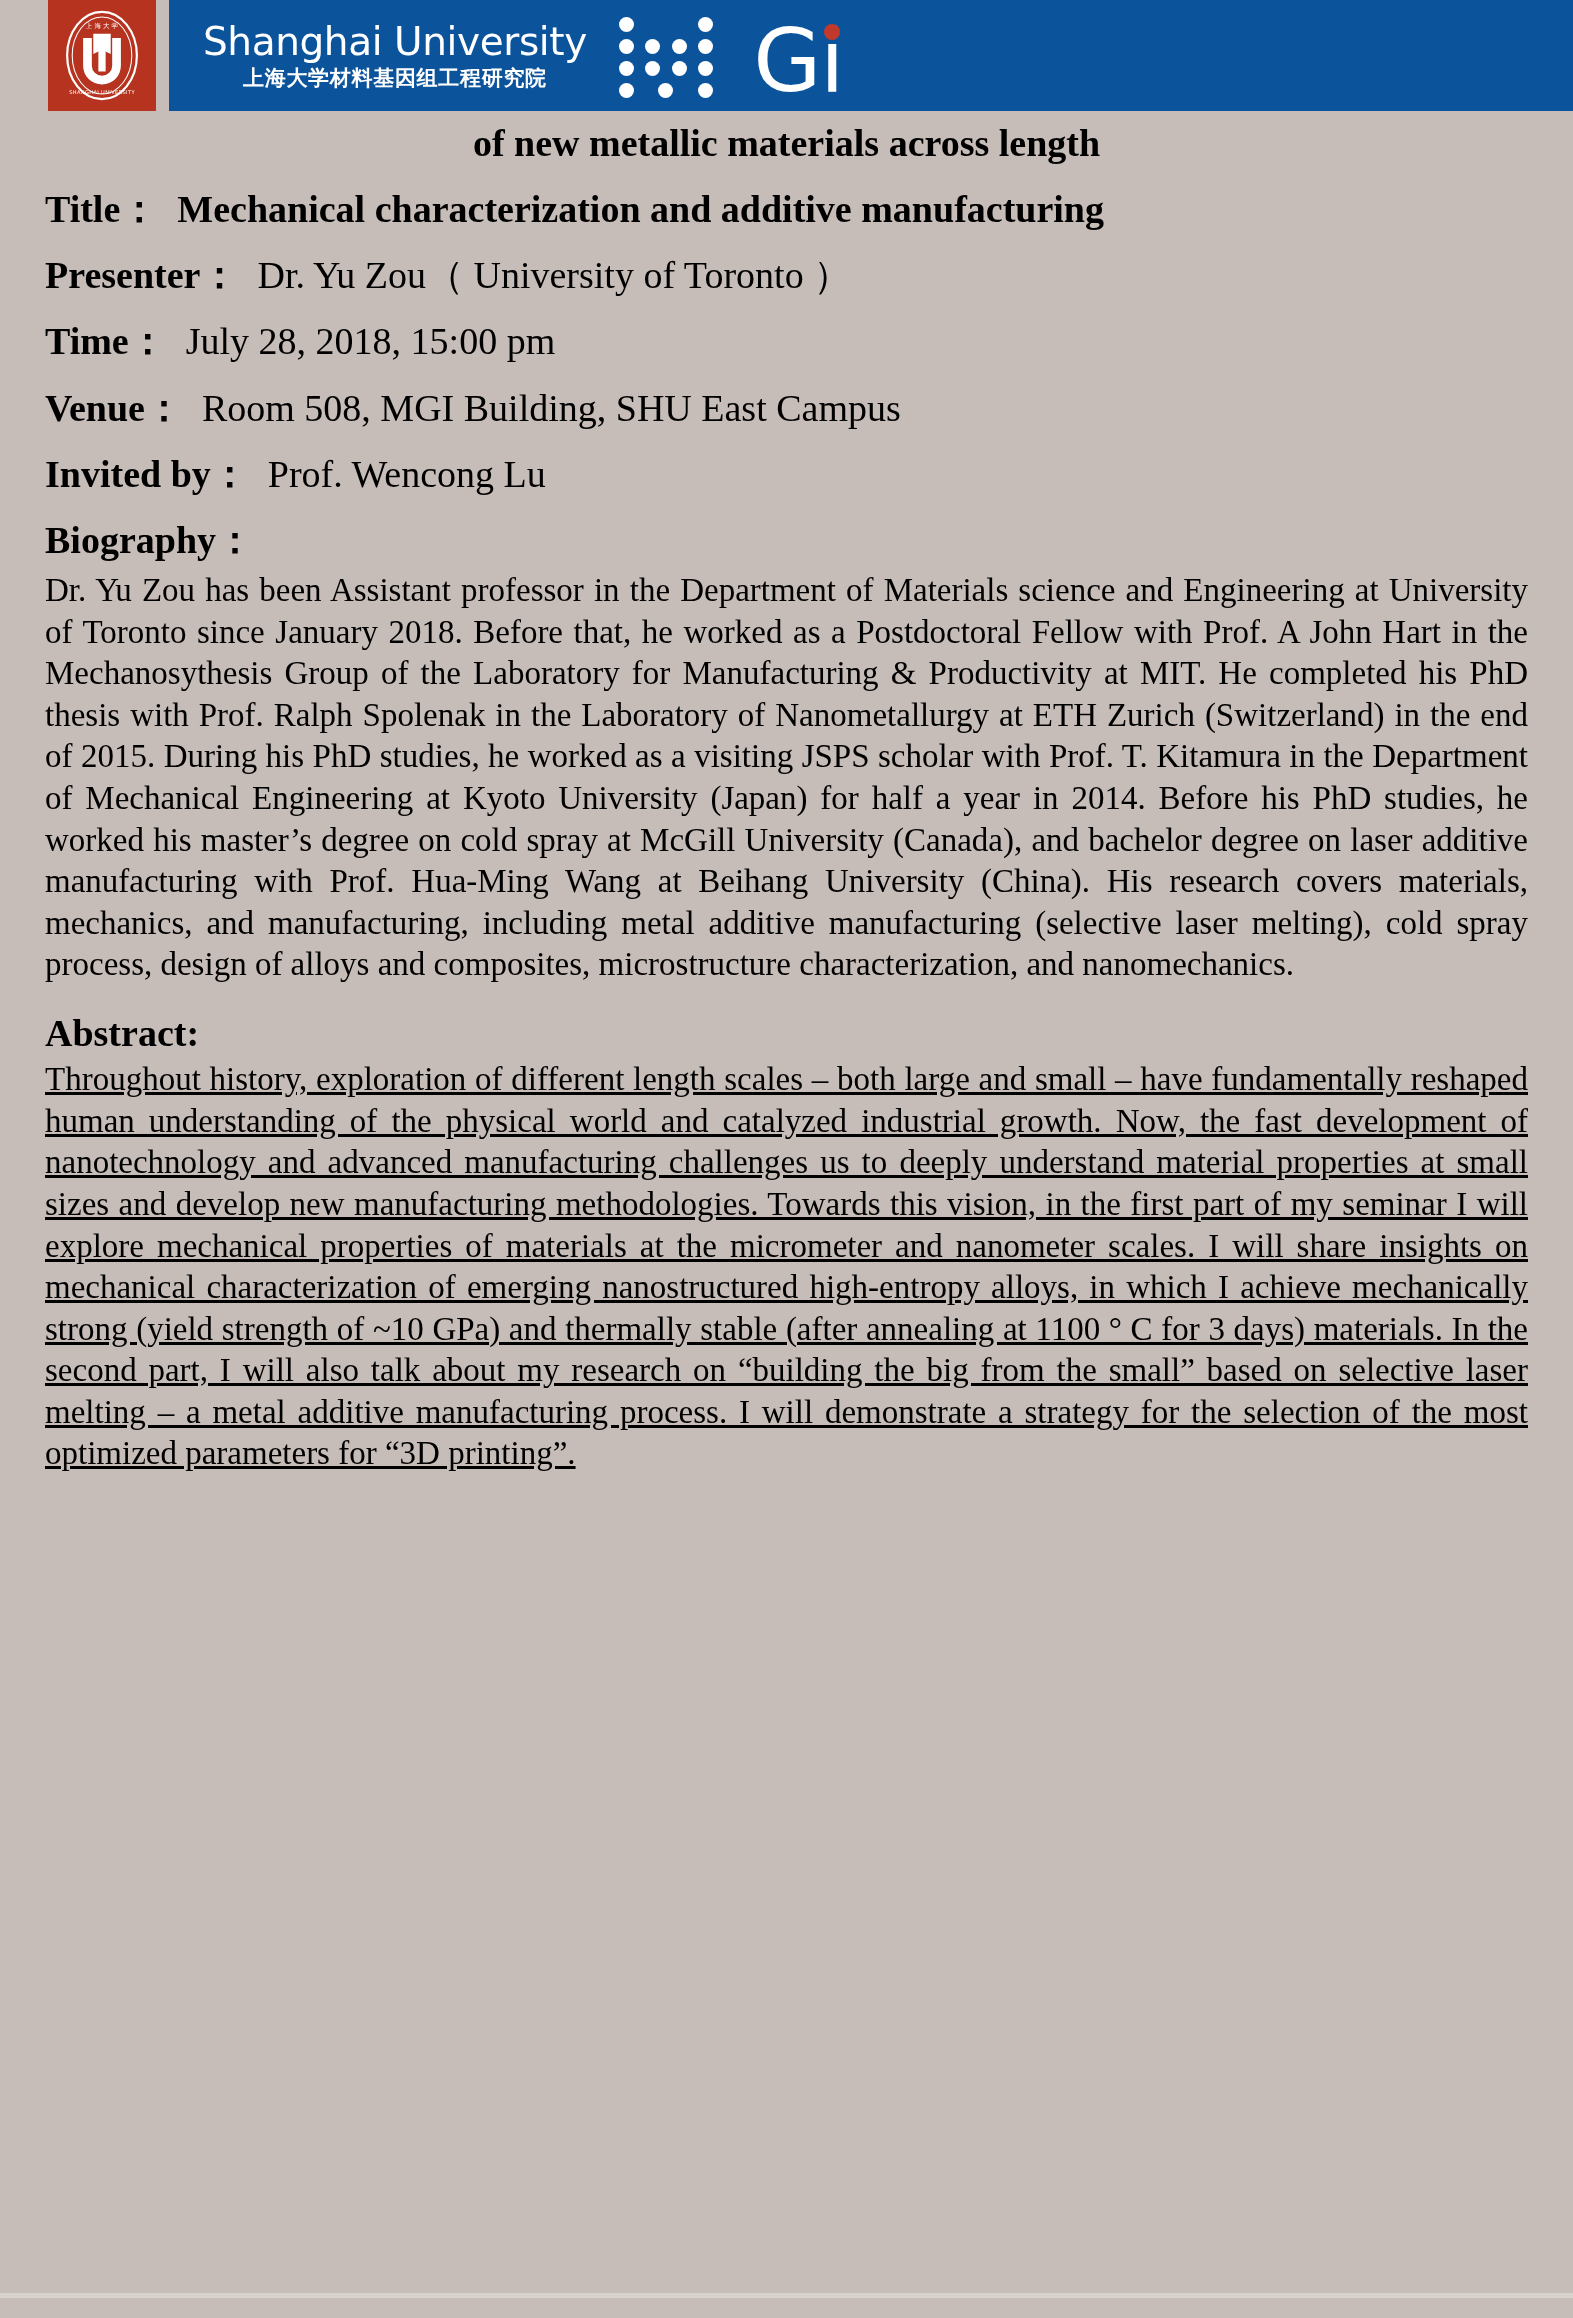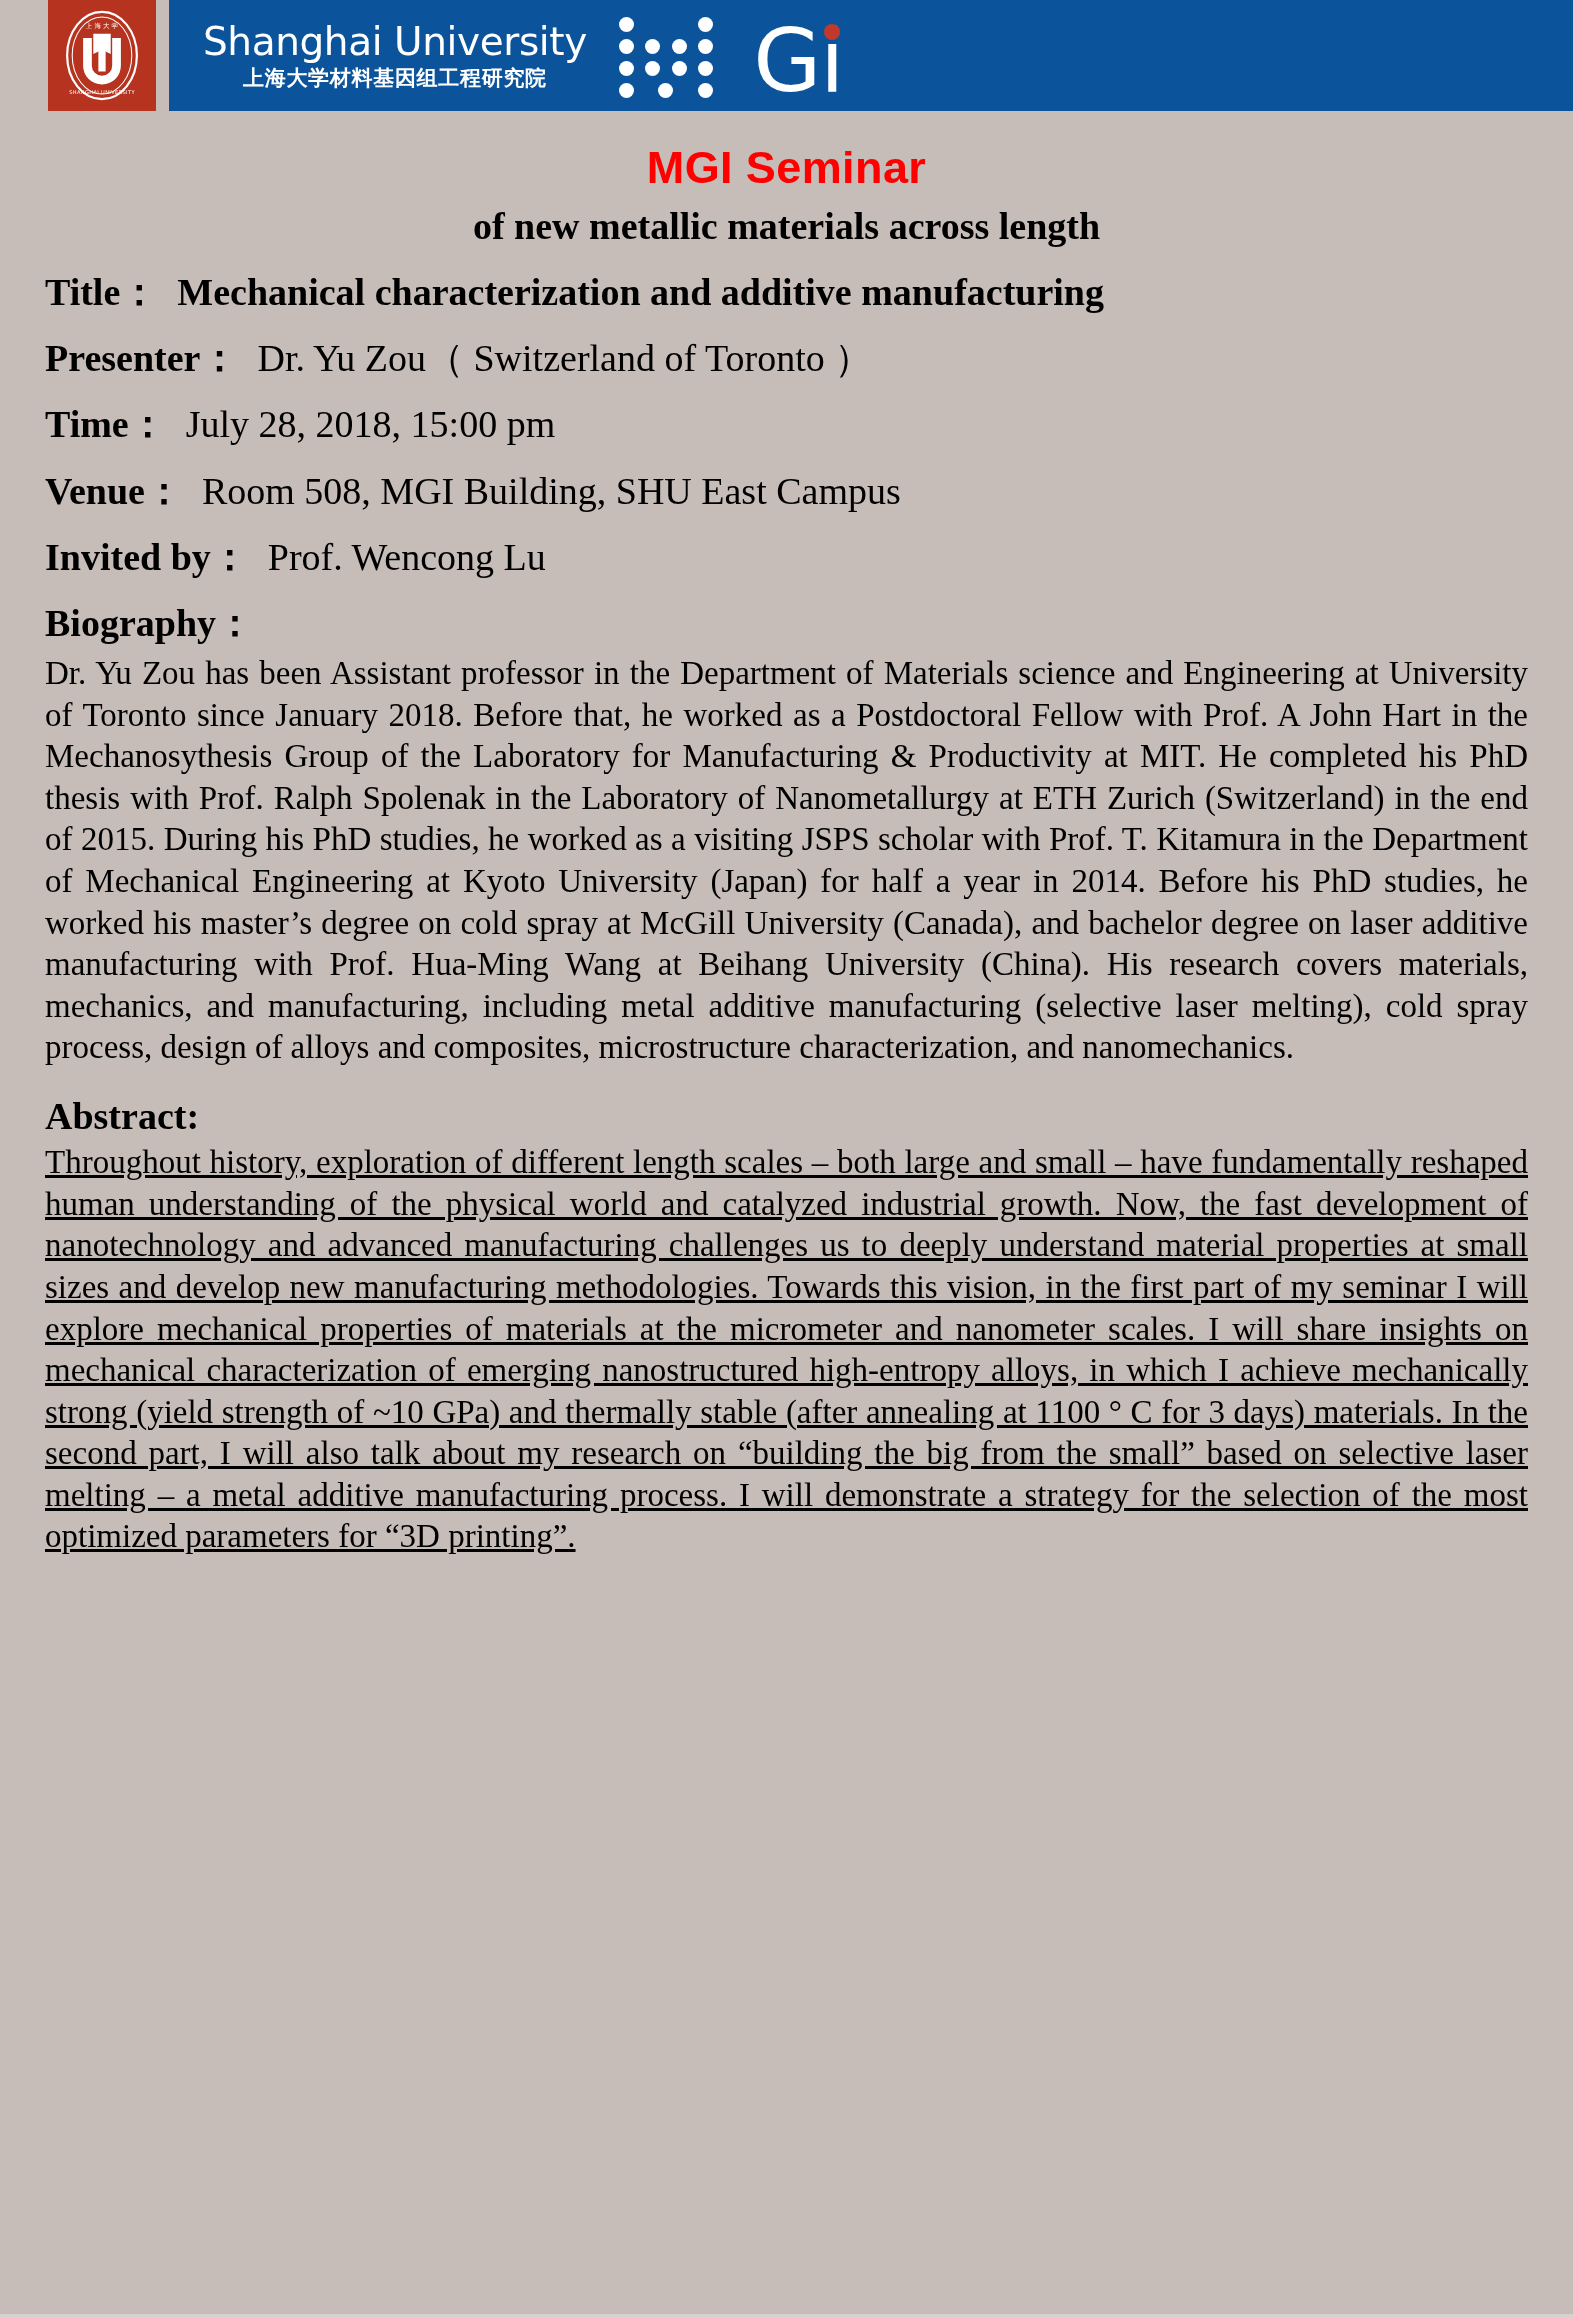--- a/index.html
+++ b/index.html
@@ -235,31 +235,30 @@
       <div class="gi-text">
         <span>Gi</span>
         <span class="gi-reddot"></span>
       </div>
     </div>
   </div>
 </div>
 
 <div class="sheet">
 
-  <h1 class="seminar-title">MGI Seminar</h1>
 
   <div class="field-line indent-title2">
     <span class="val-bold">of new metallic materials across length</span>
   </div>
   <div class="field-line">
     <span class="lbl">Title：</span><span class="spacer-sm"></span><span class="val-bold">Mechanical characterization and additive manufacturing</span>
   </div>
 
   <div class="field-line">
-    <span class="lbl">Presenter：</span><span class="spacer-sm"></span><span class="val-serif">Dr. Yu Zou（ Switzerland of Toronto ）</span>
+    <span class="lbl">Presenter：</span><span class="spacer-sm"></span><span class="val-serif">Dr. Yu Zou（ University of Toronto ）</span>
   </div>
 
   <div class="field-line">
     <span class="lbl">Time：</span><span class="spacer-sm"></span><span class="val-serif">July 28, 2018, 15:00 pm</span>
   </div>
 
   <div class="field-line">
     <span class="lbl">Venue：</span><span class="spacer-sm"></span><span class="val-serif">Room 508, MGI Building, SHU East Campus</span>
   </div>
 

